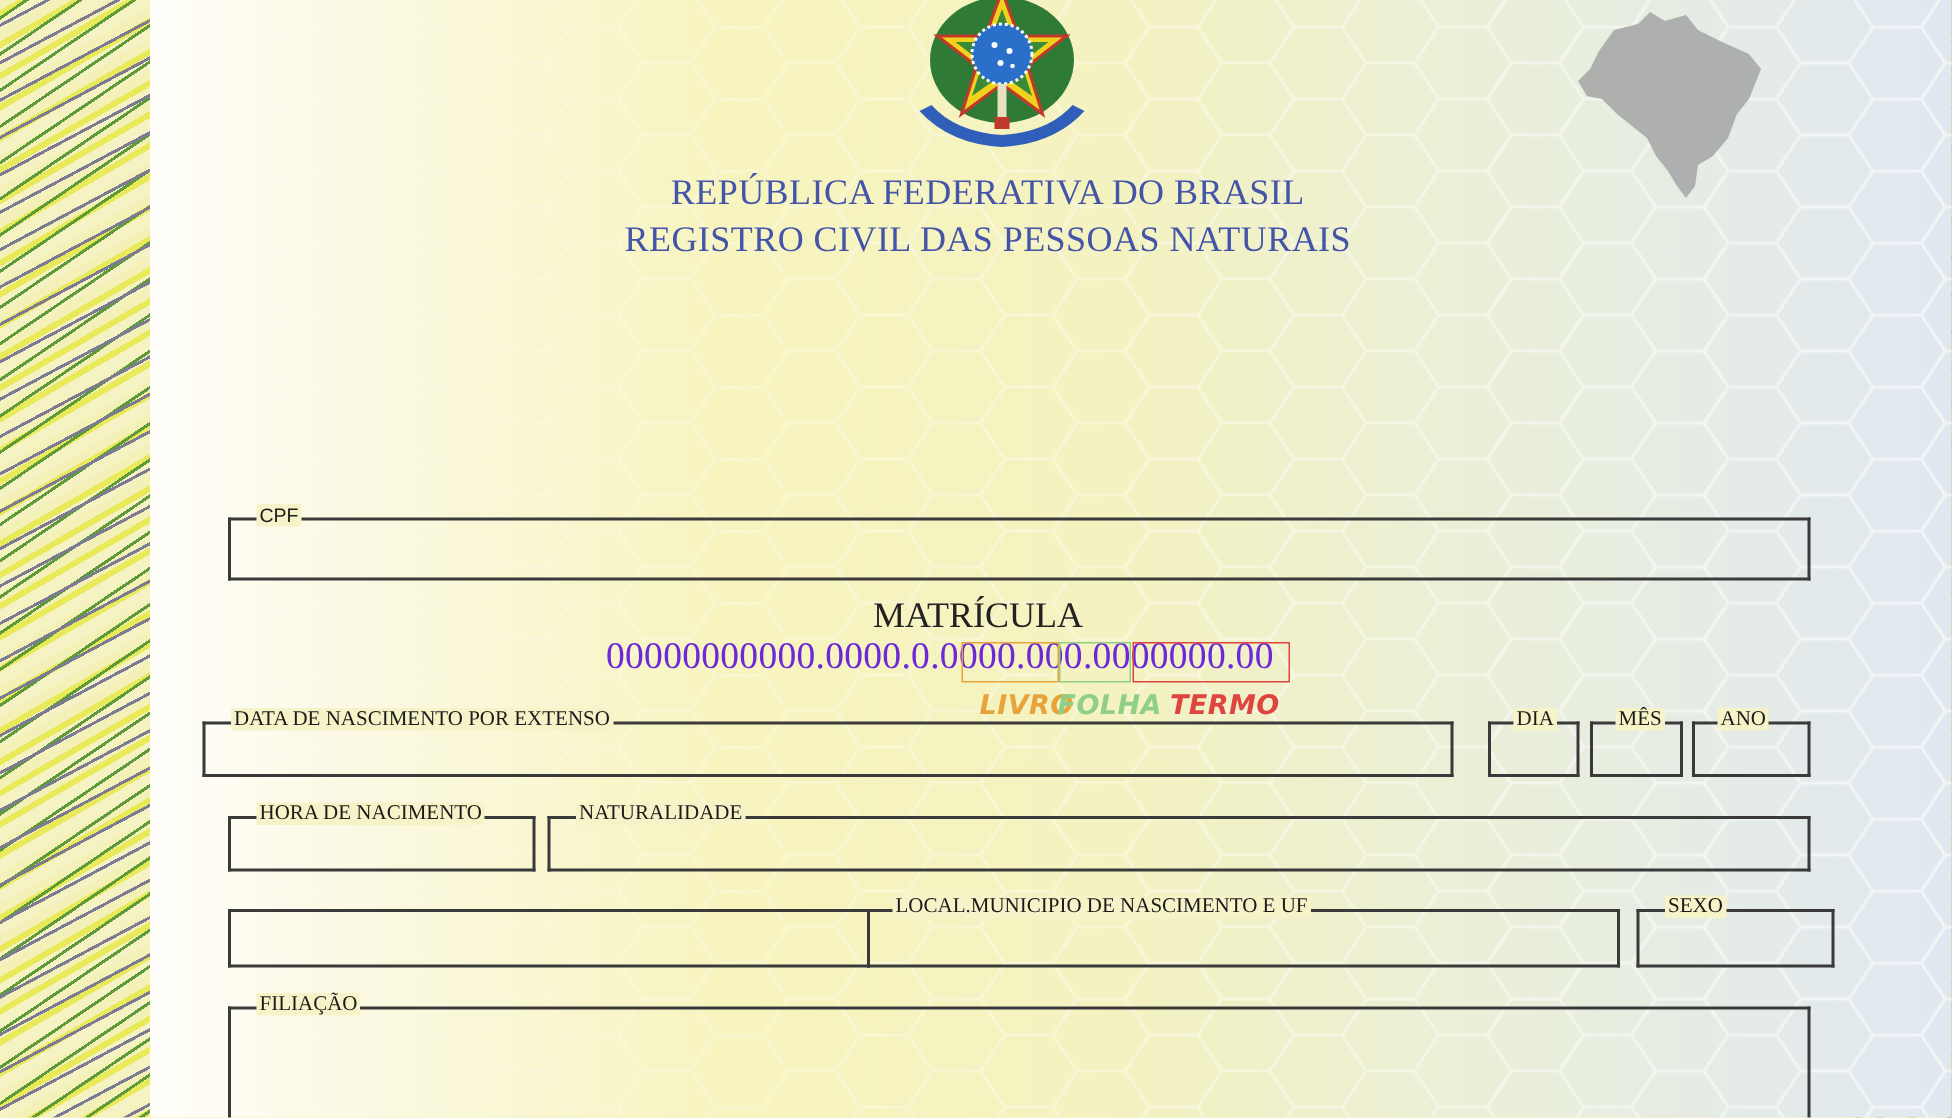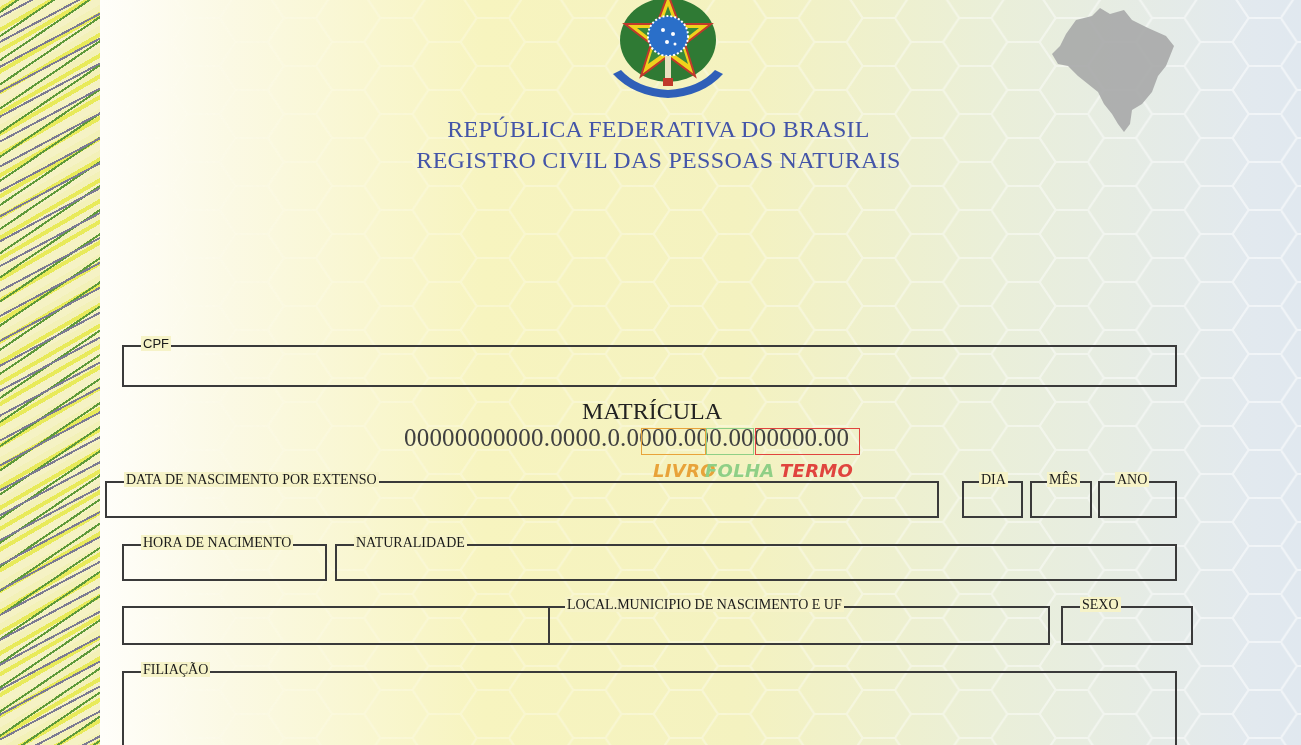--- a/index.html
+++ b/index.html
@@ -15,27 +15,27 @@
     .border-right::after{content:"";position:absolute;right:0;top:0;width:3px;height:100%;background:#6b5a2a;}
     .sheet{position:absolute;left:100px;top:0;width:1283px;height:745px;overflow:hidden;
       background:linear-gradient(90deg,#fffefa 0%,#fbf9e4 10%,#f7f4bf 30%,#f4f2c0 50%,#eaefd9 70%,#e2e9ef 90%,#dde6ef 100%);}
     .hexes{position:absolute;left:0;top:0;width:100%;height:100%;opacity:.55;}
     .map{position:absolute;left:948px;top:6px;width:130px;height:128px;}
     .coat{position:absolute;left:503px;top:0;width:130px;height:104px;}
     .head1,.head2{position:absolute;left:0;width:1117px;text-align:center;color:#4455a8;font-size:24px;letter-spacing:.3px;}
     .head1{top:116px;}
     .head2{top:147px;}
     .title{position:absolute;left:0;top:244px;width:1117px;text-align:center;color:#151515;font-size:36px;letter-spacing:.5px;}
-    .field{position:absolute;border:2px solid #3a3a3a;border-top:none;box-sizing:border-box;}
+    .field{position:absolute;border:2px solid #3a3a3a;border-top:none;box-sizing:border-box;margin-left:30px;}
     .field .topline{position:absolute;left:-2px;right:-2px;top:0;height:2px;background:#3a3a3a;}
     .field .lbl{position:absolute;top:-9px;left:14px;background:transparent;font-size:14px;color:#1a1a1a;padding:0 3px;line-height:16px;white-space:nowrap;}
     .field .lbl span{background:#f6f3c8;padding:0 2px;}
     .field.cpf .lbl{font-family:"Liberation Sans","DejaVu Sans",sans-serif;font-size:13px;}
     .matricula-label{position:absolute;left:0;top:398px;width:1304px;text-align:center;font-size:24px;color:#222;}
-    .matricula-num{position:absolute;left:404px;top:424px;font-size:25px;color:#404040;letter-spacing:.2px;white-space:nowrap;}
+    .matricula-num{position:absolute;left:404px;top:424px;font-size:25px;color:#6d28d9;letter-spacing:.2px;white-space:nowrap;}
     .hl{position:absolute;border:1.5px solid;box-sizing:border-box;}
     .tag{position:absolute;font-family:"DejaVu Sans","Liberation Sans",sans-serif;font-weight:bold;font-size:18px;letter-spacing:.3px;font-style:italic;}
   </style>
 </head>
 <body>
 
 <div class="border-strip border-left"></div>
 <div class="border-strip border-right"></div>
 
 <div class="sheet">

